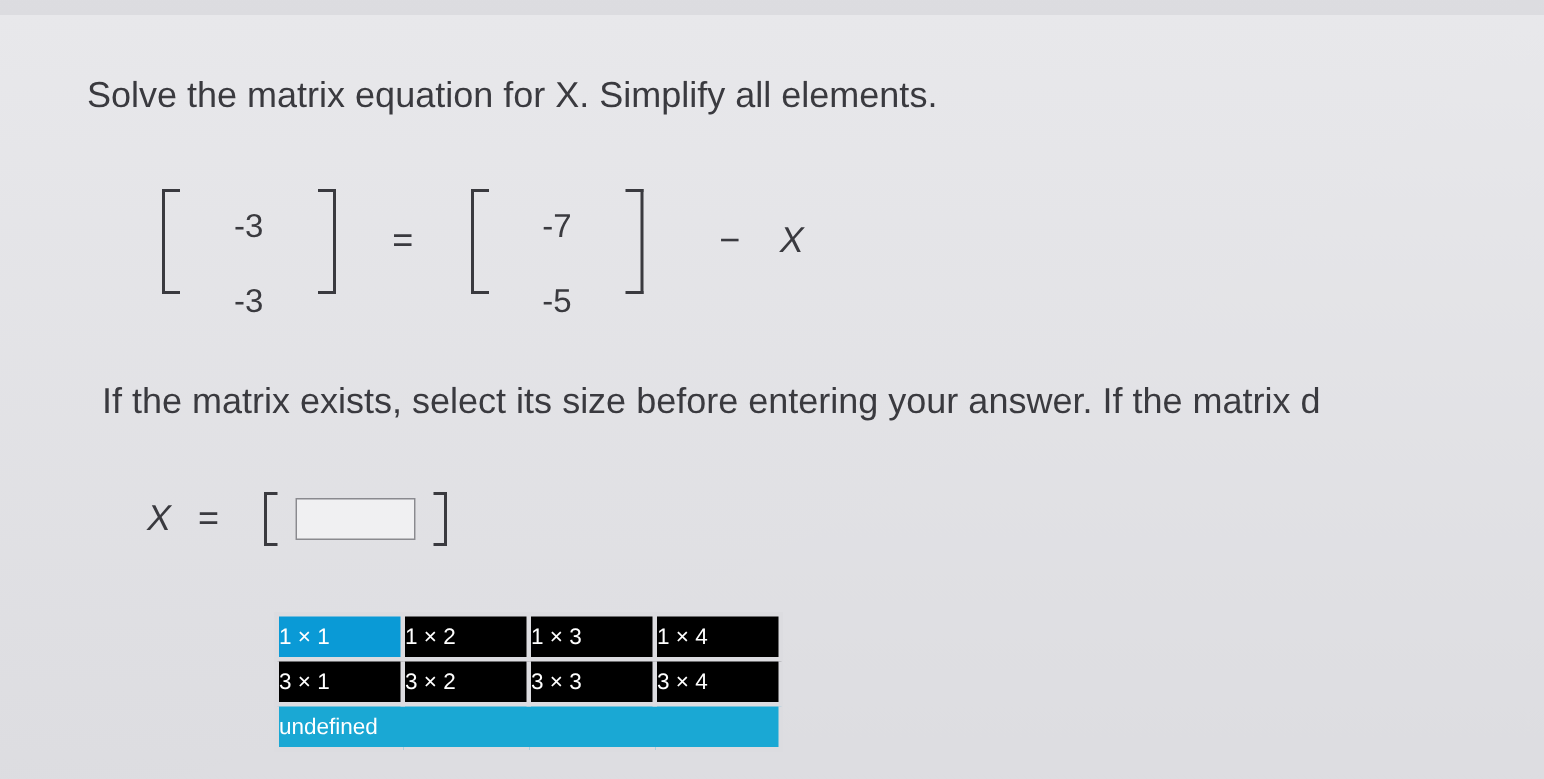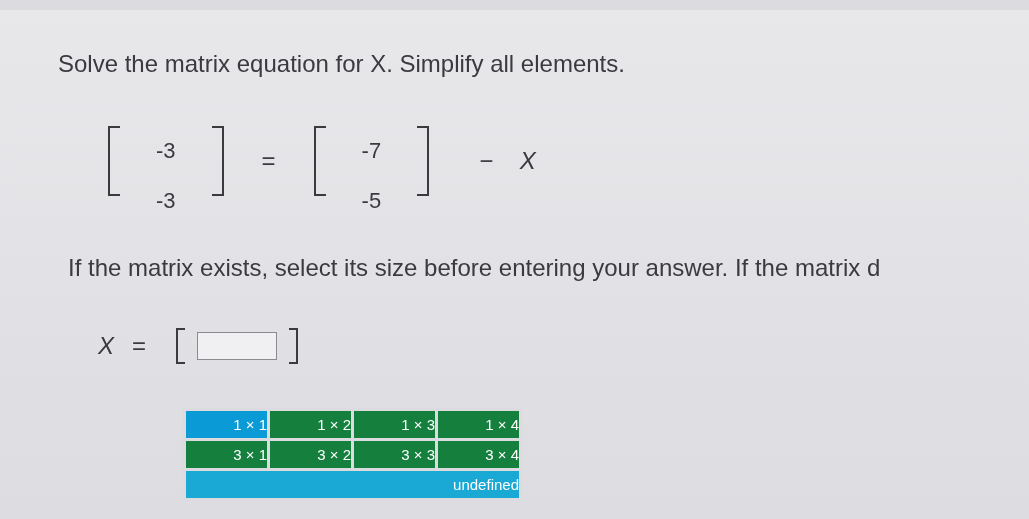--- a/index.html
+++ b/index.html
@@ -117,32 +117,32 @@
       background: #f0f0f2;
       margin: 0 2px;
     }
     .size-table {
       margin-left: 135px;
       border-collapse: collapse;
     }
     .size-table td {
       width: 84px;
       height: 30px;
-      text-align: right;
+      text-align: left;
       vertical-align: middle;
       color: #ffffff;
       font-size: 15px;
       border: 3px solid #dcdce0;
       cursor: pointer;
     }
     .cell-selected {
       background: #0a9ad6;
     }
     .cell-normal {
-      background: #15803d;
+      background: #000000;
     }
     .undefined-row td {
       background: #1aa8d4;
       height: 30px;
     }
   </style>
 </head>
 <body>
 
 <div class="question-text">Solve the matrix equation for X. Simplify all elements.</div>

